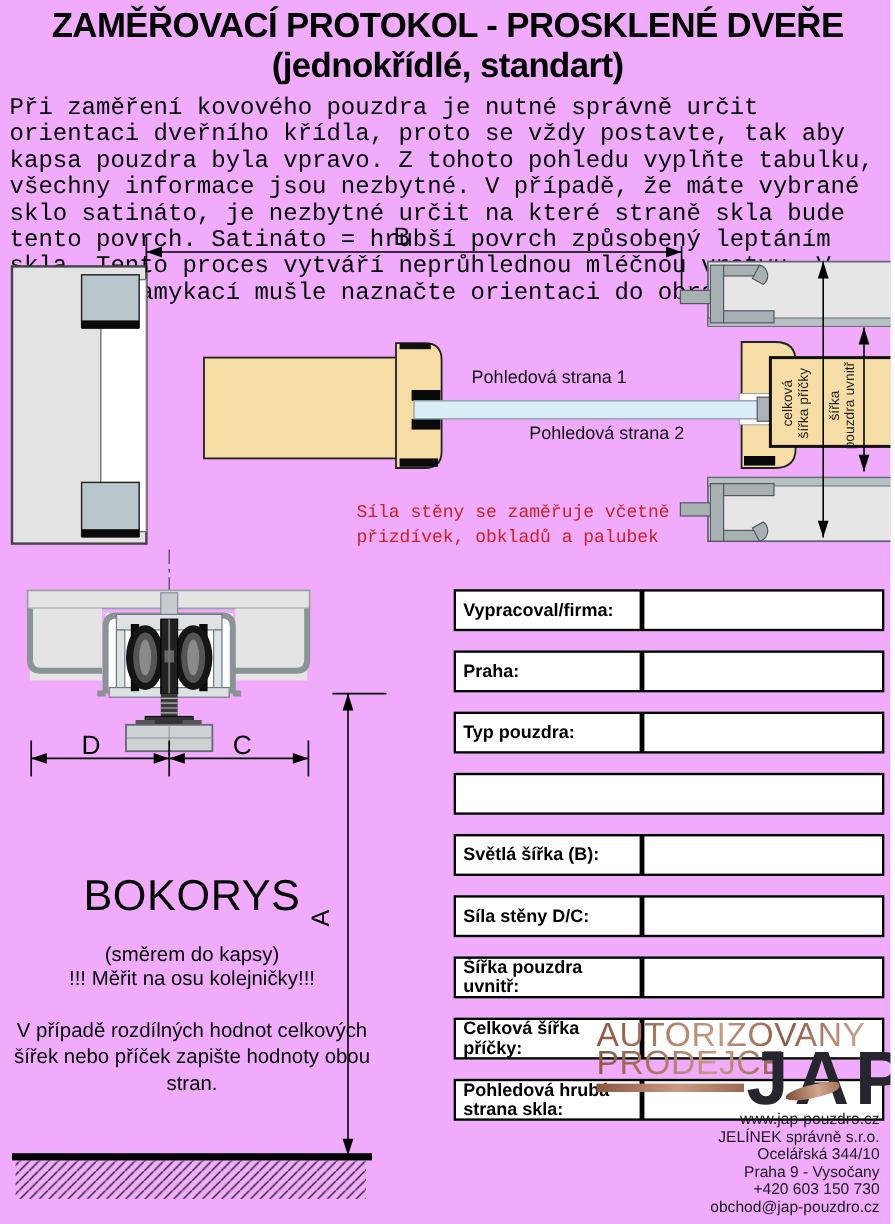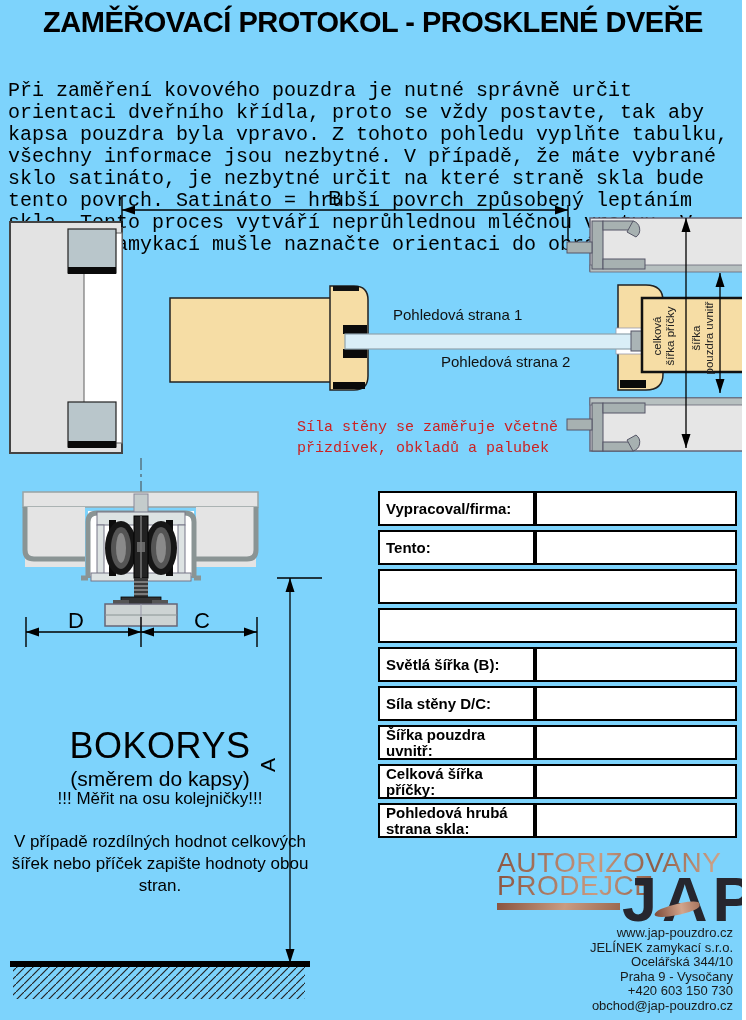--- a/index.html
+++ b/index.html
@@ -1,39 +1,39 @@
 <!DOCTYPE html>
 <html><head>
 <meta charset="utf-8">
 <style>
   html,body{margin:0;padding:0;background:#fff;}
-  #canvas{position:relative;width:742px;height:1020px;background:#7dd3fc;overflow:hidden;
+  #canvas{position:relative;width:742px;height:1020px;background:#f0abfc;overflow:hidden;
           font-family:"Liberation Sans",sans-serif;color:#000;}
   .abs{position:absolute;}
   
   .title{left:0;top:6px;width:746px;text-align:center;font-size:29px;font-weight:700;
          line-height:33px;letter-spacing:-0.5px;}
   .intro{left:8px;top:80px;width:733px;font-family:Liberation Mono, monospace;
          font-size:20px;line-height:22px;}
   
   .dimlabel{font-size:21px;color:#000;}
   .dimlabel-dc{font-size:22px;color:#000;}
   .sidelabel{font-size:15px;color:#111;text-align:center;}
   .rednote{color:#cc2222;font-size:15px;line-height:21px;}
   .rotlabel{width:100px;text-align:center;font-size:11.5px;line-height:13px;color:#222;
             transform:rotate(-90deg);}
   .rot-a{width:30px;height:30px;text-align:center;transform:rotate(-90deg);font-size:21px;}
   
   .bok{left:10px;top:726px;width:300px;text-align:center;}
   .bok-h{font-size:36px;font-weight:400;letter-spacing:0.5px;line-height:40px;}
-  .bok-s{font-size:21px;line-height:20px;margin-top:3px;}
+  .bok-s{font-size:17px;line-height:20px;margin-top:20px;}
   .bok-w{font-size:17px;line-height:20px;}
   .bok-n{font-size:17px;line-height:22px;margin-top:22px;}
   
-  .ftable{left:378px;top:491px;width:359px;display:flex;flex-direction:column;gap:4px;}
+  .ftable{left:378px;top:491px;width:359px;display:flex;flex-direction:column;gap:16px;}
   .frow{display:flex;height:35px;}
   .fcell-label{width:157px;box-sizing:border-box;border:2px solid #000;background:#fff;
                display:flex;align-items:center;padding:1px 4px 1px 6px;
                font-weight:700;font-size:15px;line-height:16px;}
   .fcell-value{flex:1;box-sizing:border-box;border:2px solid #000;background:#fff;}
   
   .copper-text{font-weight:400;letter-spacing:0.5px;font-size:28px;line-height:23px;
                background:linear-gradient(105deg,#8a5440 0%,#c99b82 45%,#8d5a44 70%,#d4ab92 100%);
                -webkit-background-clip:text;background-clip:text;
                -webkit-text-fill-color:transparent;color:#b07a5f;}
@@ -47,20 +47,21 @@
   .contact{right:9px;top:926px;text-align:right;font-size:13px;line-height:14.6px;color:#1a1a1a;}
   svg{display:block;}
 </style>
 </head>
 <body>
 
 <div id="canvas">
 
   <div class="abs title">
     <div>ZAMĚŘOVACÍ PROTOKOL - PROSKLENÉ DVEŘE</div>
+    <div>(jednokřídlé, standart)</div>
   </div>
 
   <div class="abs intro">Při zaměření kovového pouzdra je nutné správně určit orientaci dveřního křídla, proto se vždy postavte, tak aby kapsa pouzdra byla vpravo. Z tohoto pohledu vyplňte tabulku, všechny informace jsou nezbytné. V případě, že máte vybrané sklo satináto, je nezbytné určit na které straně skla bude tento povrch. Satináto = hrubší povrch způsobený leptáním skla. Tento proces vytváří neprůhlednou mléčnou vrstvu. V případě zamykací mušle naznačte orientaci do obrázku.</div>
 
   <svg class="abs" style="left:0;top:195px;" width="746" height="265" viewBox="0 0 746 265">
 
     <g>
       <rect x="10" y="27" width="112" height="231" fill="#e3e3e3" stroke="#444" stroke-width="2"></rect>
       <rect x="84" y="38" width="38" height="210" fill="#ffffff" stroke="#777" stroke-width="1.2"></rect>
       <rect x="68" y="34" width="48" height="44" fill="#b9c6cb" stroke="#222" stroke-width="1.2"></rect>
@@ -239,24 +240,25 @@
     <div class="bok-w">!!! Měřit na osu kolejničky!!!</div>
     <div class="bok-n">V případě rozdílných hodnot celkových šířek nebo příček zapište hodnoty obou stran.</div>
   </div>
 
   <div class="abs ftable">
     <div class="frow">
       <div class="fcell-label">Vypracoval/firma:</div>
       <div class="fcell-value"></div>
     </div>
     <div class="frow">
-      <div class="fcell-label">Tento:</div>
-      <div class="fcell-value"></div>
-    </div>
-    <div class="frow">
+      <div class="fcell-label">Praha:</div>
+      <div class="fcell-value"></div>
+    </div>
+    <div class="frow">
+      <div class="fcell-label">Typ pouzdra:</div>
       <div class="fcell-value"></div>
     </div>
     <div class="frow">
       <div class="fcell-value"></div>
     </div>
     <div class="frow">
       <div class="fcell-label">Světlá šířka (B):</div>
       <div class="fcell-value"></div>
     </div>
     <div class="frow">
@@ -281,20 +283,20 @@
     <div class="copper-text">AUTORIZOVANÝ</div>
     <div class="copper-text">PRODEJCE</div>
     <div class="copper-bar"></div>
   </div>
 
   <div class="abs brand">JAP</div>
   <div class="abs swoosh" style="background:linear-gradient(90deg,#7e4a37,#d2a58c 60%,#a9765e);"></div>
 
   <div class="abs contact">
     <div>www.jap-pouzdro.cz</div>
-    <div>JELÍNEK zamykací s.r.o.</div>
+    <div>JELÍNEK správně s.r.o.</div>
     <div>Ocelářská 344/10</div>
     <div>Praha 9 - Vysočany</div>
     <div>+420 603 150 730</div>
     <div>obchod@jap-pouzdro.cz</div>
   </div>
 
 </div>
 
 </body></html>

